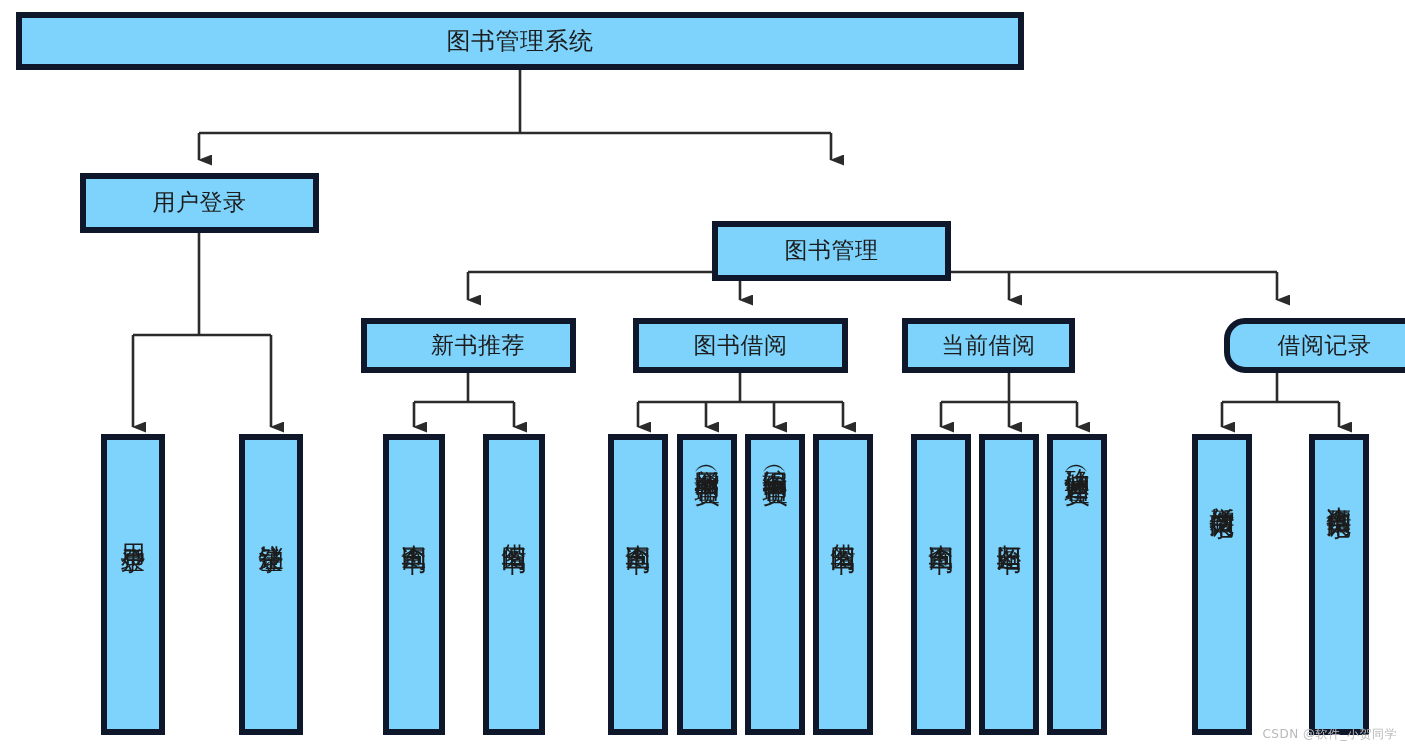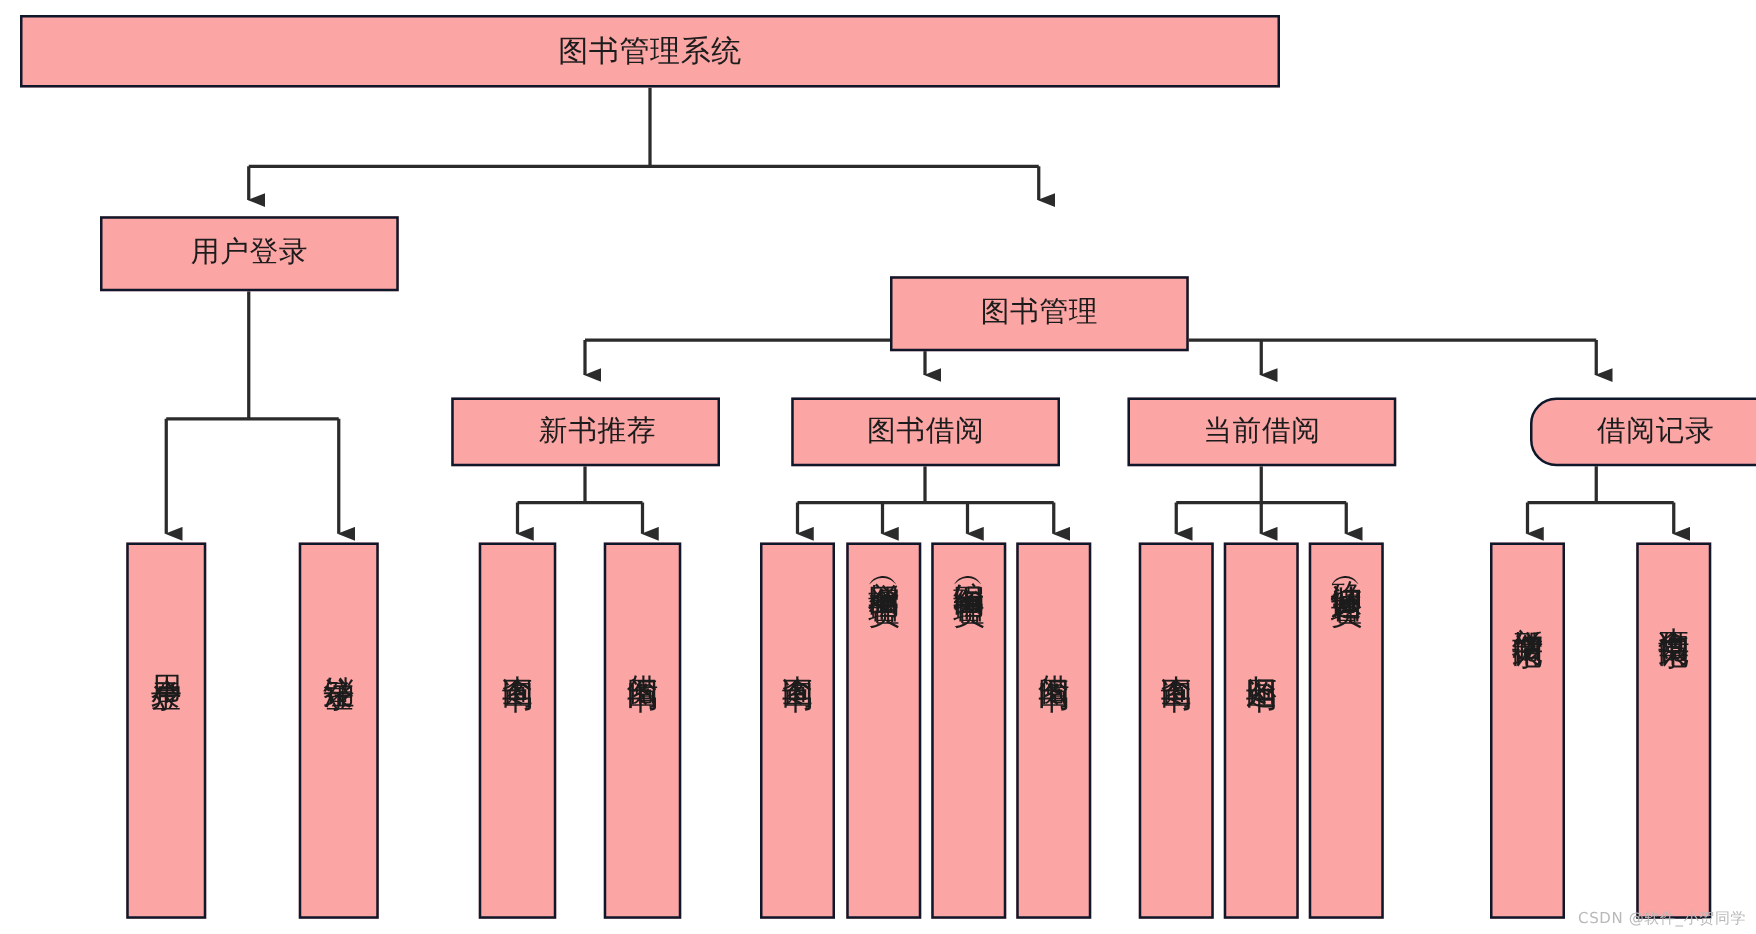--- a/index.html
+++ b/index.html
@@ -23,22 +23,22 @@
     position: absolute;
     left: 0;
     top: 0;
     width: 1405px;
     height: 747px;
     pointer-events: none;
   }
   .node {
     position: absolute;
     box-sizing: border-box;
-    background: #fca5a5;
-    border: 2px solid #0f172a;
+    background: #7dd3fc;
+    border: 6px solid #0f172a;
     display: flex;
     align-items: center;
     justify-content: center;
     z-index: 2;
   }
   .node .label {
     display: block;
     text-align: center;
     line-height: 1.02;
     color: #1c1c1c;
@@ -145,21 +145,21 @@
   </div>
 
   <div class="node horiz" style="left:361px; top:318px; width:215px; height:55px;padding-left:19px;">
     <span class="label">新书推荐</span>
   </div>
 
   <div class="node horiz" style="left:633px; top:318px; width:215px; height:55px;">
     <span class="label">图书借阅</span>
   </div>
 
-  <div class="node horiz" style="left:902px; top:318px; width:215px; height:55px;">
+  <div class="node horiz" style="left:902px; top:318px; width:173px; height:55px;">
     <span class="label">当前借阅</span>
   </div>
 
   <div class="node horiz" style="left:1224px; top:318px; width:201px; height:55px;border-radius:21px;">
     <span class="label">借阅记录</span>
   </div>
 
   <div class="node vert" style="left:101px; top:434px; width:64px; height:301px;">
     <span class="label" style="margin-top:84px;">用户登录</span>
   </div>

